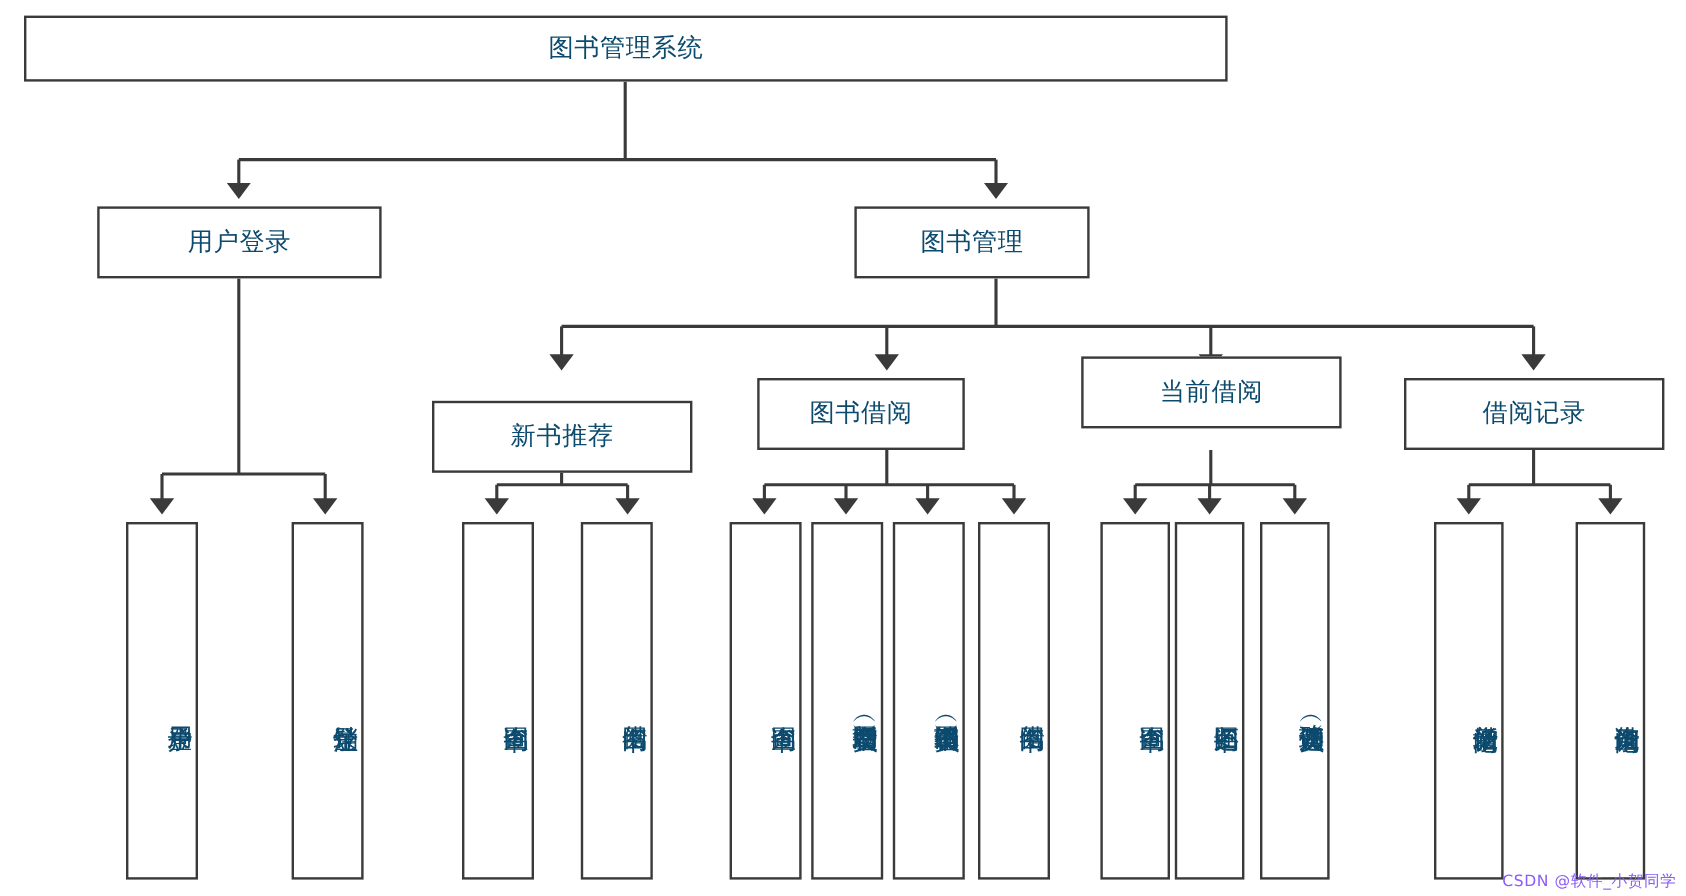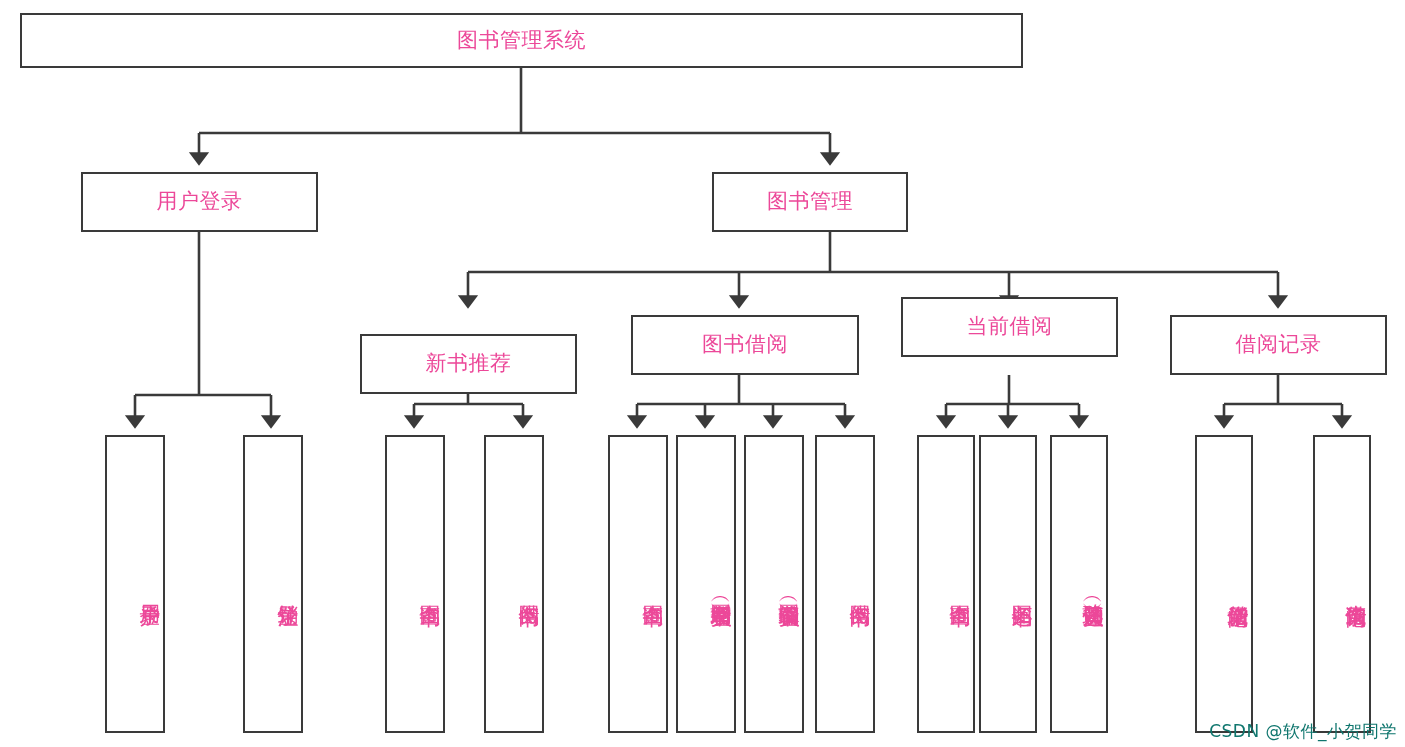--- a/index.html
+++ b/index.html
@@ -26,21 +26,21 @@
     height: 747px;
   }
   .node {
     position: absolute;
     box-sizing: border-box;
     border: 2.5px solid #3a3a3a;
     background: #ffffff;
     display: flex;
     align-items: center;
     justify-content: center;
-    color: #ec4899;
+    color: #0c4a6e;
     z-index: 2;
   }
   .node-h {
     font-size: 21px;
     line-height: 1.2;
     letter-spacing: 0.5px;
     white-space: nowrap;
   }
   .node-v {
     font-size: 21px;
@@ -54,22 +54,22 @@
   }
   .node-v .vlabel {
     writing-mode: vertical-rl;
     text-orientation: upright;
     display: block;
   }
   .watermark {
     position: absolute;
     right: 8px;
     bottom: 4px;
-    font-size: 17px;
-    color: #0f766e;
+    font-size: 13px;
+    color: #8b5cf6;
     white-space: nowrap;
     z-index: 3;
     letter-spacing: 0.5px;
   }
 </style>
 </head>
 <body>
 
 <div id="diagram-root">
 
@@ -130,21 +130,21 @@
   <div class="node node-h" style="left:81px; top:172px; width:237px; height:60px;">
     <span>用户登录</span>
   </div>
   <div class="node node-h" style="left:712px; top:172px; width:196px; height:60px;">
     <span>图书管理</span>
   </div>
 
   <div class="node node-h" style="left:360px; top:315px; width:217px; height:60px;margin-top:19px;">
     <span>新书推荐</span>
   </div>
-  <div class="node node-h" style="left:631px; top:315px; width:228px; height:60px;">
+  <div class="node node-h" style="left:631px; top:315px; width:173px; height:60px;">
     <span>图书借阅</span>
   </div>
   <div class="node node-h" style="left:901px; top:297px; width:217px; height:60px;">
     <span>当前借阅</span>
   </div>
   <div class="node node-h" style="left:1170px; top:315px; width:217px; height:60px;">
     <span>借阅记录</span>
   </div>
 
   <div class="node node-v" style="left:105px; top:435px; width:60px; height:298px;">

